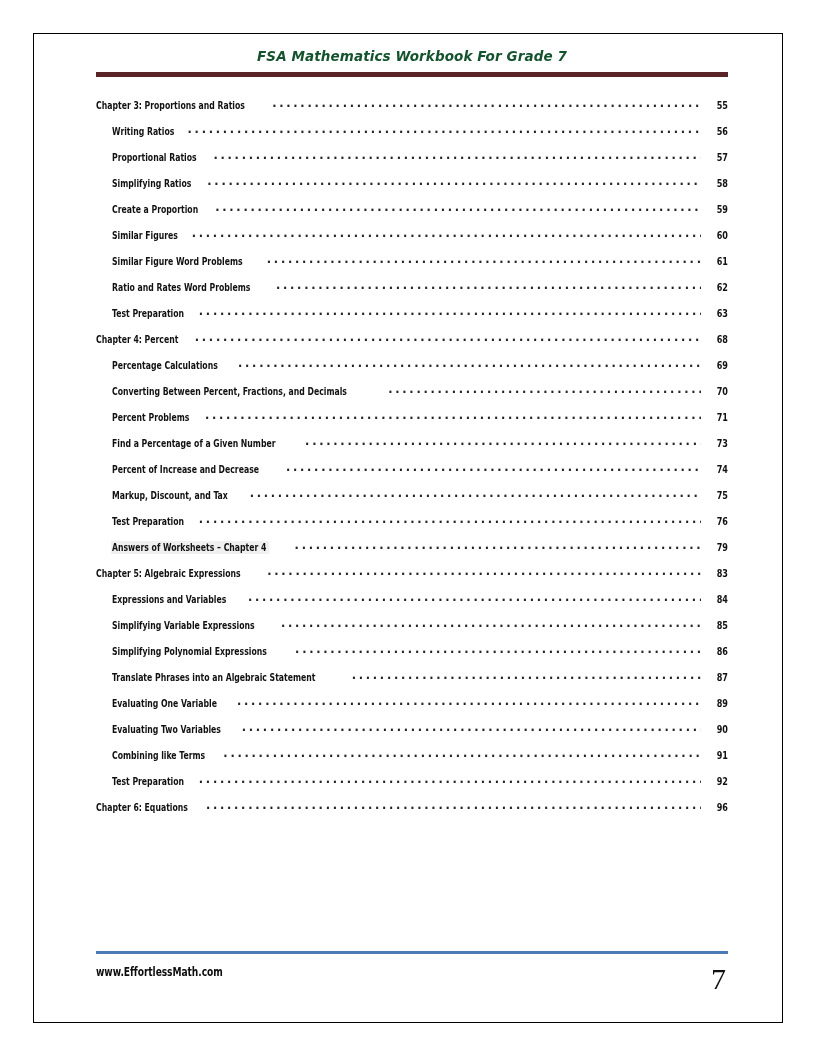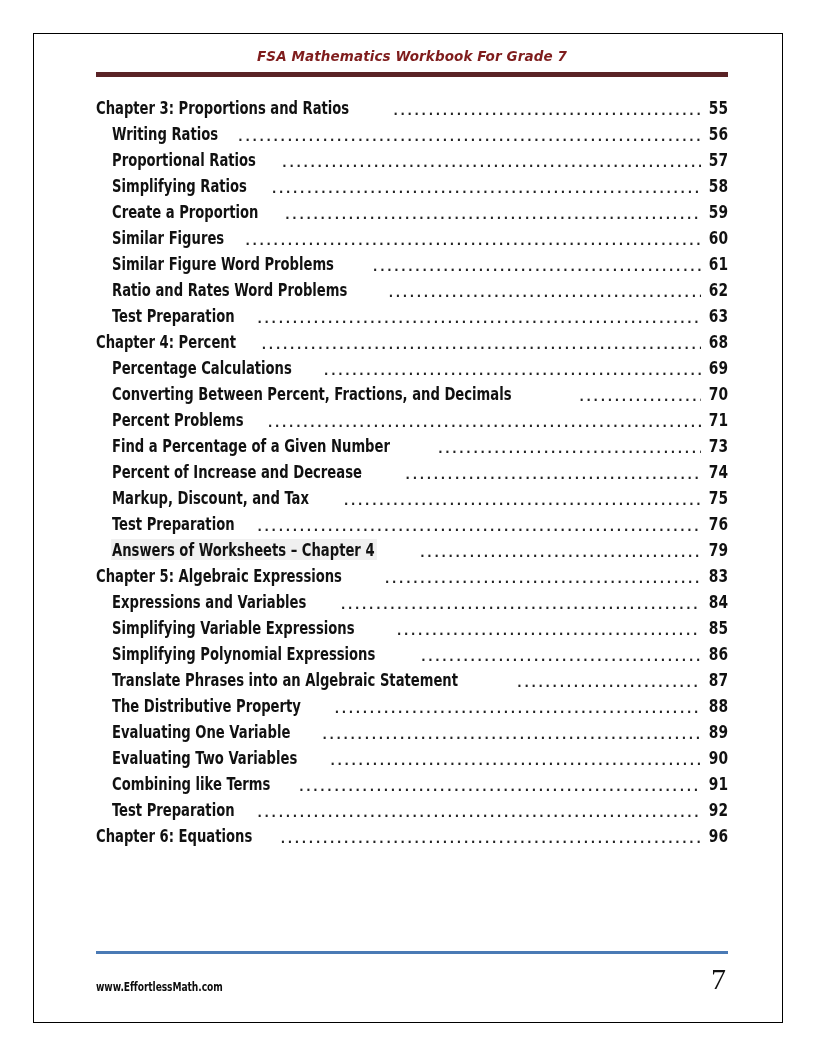--- a/index.html
+++ b/index.html
@@ -33,44 +33,44 @@
     left: 62px;
     top: 14px;
     width: 632px;
   }
   #doc-header .header-title {
     text-align: center;
     font-family: "DejaVu Sans", sans-serif;
     font-weight: bold;
     font-style: italic;
     font-size: 13.5px;
-    color: #7f1d1d;
+    color: #14532d;
     letter-spacing: 0.1px;
     white-space: nowrap;
   }
   #doc-header .header-rule {
     margin-top: 8px;
     height: 5px;
     background: #5a2326;
   }
 
   
   #toc {
     position: absolute;
     left: 62px;
     top: 58px;
     width: 632px;
   }
 
   .toc-row {
     display: flex;
-    align-items: flex-end;
+    align-items: center;
     height: 26px;
     font-family: "DejaVu Sans Condensed", "Liberation Sans Narrow", "Liberation Sans", sans-serif;
-    font-size: 17px;
+    font-size: 10px;
     color: #111111;
     white-space: nowrap;
     overflow: hidden;
   }
   .toc-row.level-1 {
     font-weight: bold;
     padding-left: 0px;
   }
   .toc-row.level-2 {
     font-weight: bold;
@@ -120,21 +120,21 @@
     bottom: 28px;
     width: 632px;
   }
   #doc-footer .footer-rule {
     height: 3.5px;
     background: #4a7ab5;
     margin-bottom: 10px;
   }
   #doc-footer .footer-inner {
     display: flex;
-    align-items: flex-end;
+    align-items: flex-start;
     justify-content: space-between;
     gap: 20px;
   }
   #doc-footer .footer-site {
     font-family: "DejaVu Sans Condensed", "Liberation Sans Narrow", "Liberation Sans", sans-serif;
     font-weight: bold;
     font-size: 13px;
     color: #0d0d0d;
     transform: scaleX(0.78);
     transform-origin: left bottom;
@@ -266,25 +266,20 @@
       </div>
       <div class="toc-row level-2">
         <span class="toc-label">Simplifying Polynomial Expressions</span>
         <span class="toc-leader"></span>
         <span class="toc-page">86</span>
       </div>
       <div class="toc-row level-2">
         <span class="toc-label">Translate Phrases into an Algebraic Statement</span>
         <span class="toc-leader"></span>
         <span class="toc-page">87</span>
-      </div>
-      <div class="toc-row level-2">
-        <span class="toc-label">The Distributive Property</span>
-        <span class="toc-leader"></span>
-        <span class="toc-page">88</span>
       </div>
       <div class="toc-row level-2">
         <span class="toc-label">Evaluating One Variable</span>
         <span class="toc-leader"></span>
         <span class="toc-page">89</span>
       </div>
       <div class="toc-row level-2">
         <span class="toc-label">Evaluating Two Variables</span>
         <span class="toc-leader"></span>
         <span class="toc-page">90</span>

